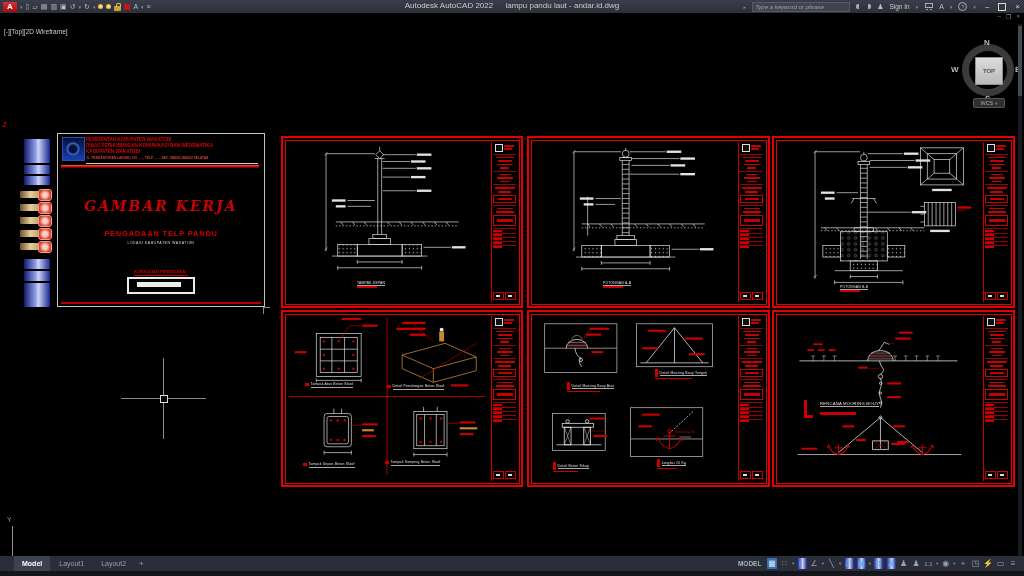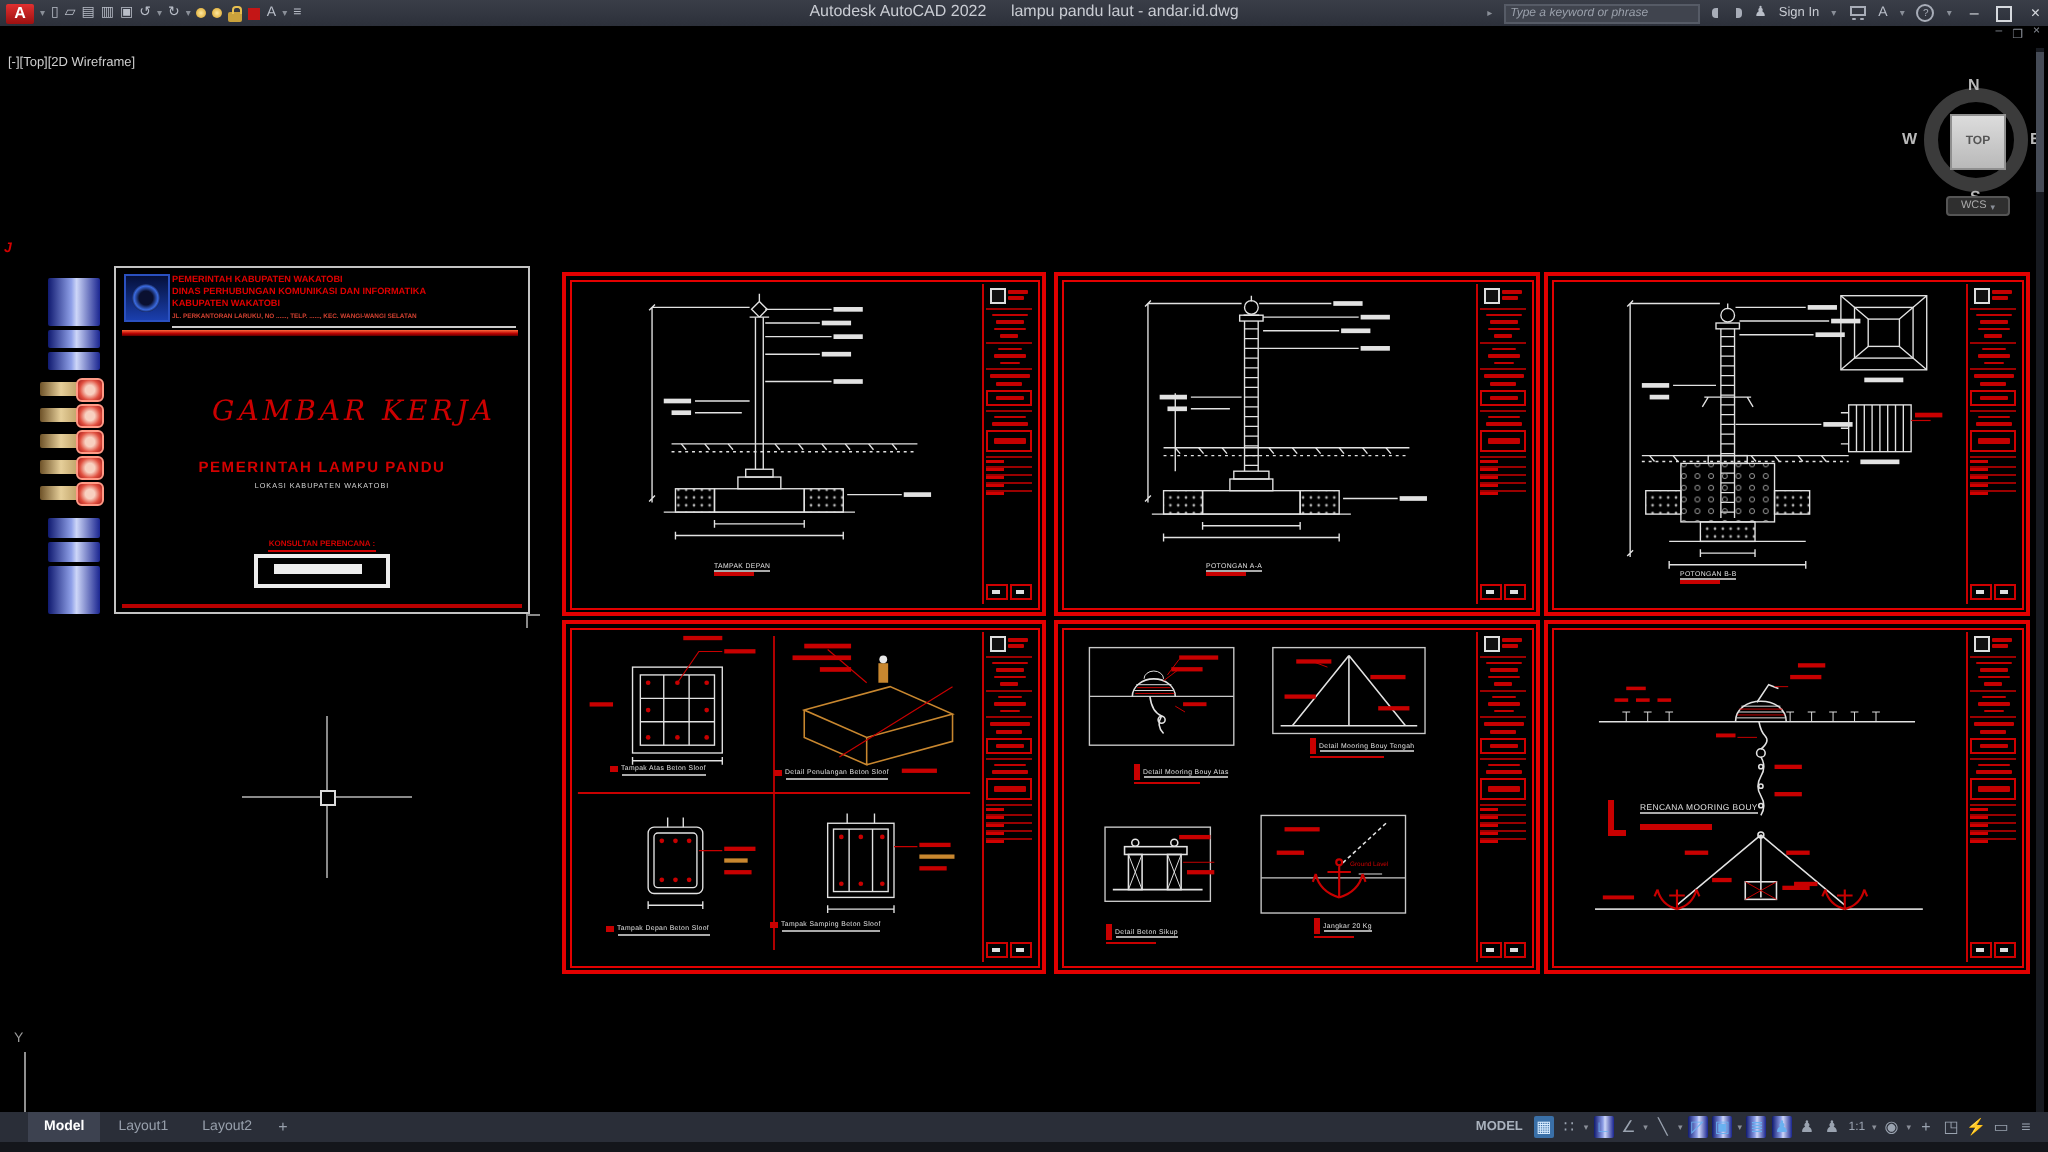--- a/index.html
+++ b/index.html
@@ -53,22 +53,22 @@
   .sheet{position:absolute;left:57px;top:120px;width:206px;height:172px;border:1px solid #c3c3c3;background:#000;}
   .slogo{position:absolute;left:4px;top:3px;width:21px;height:22px;
     background:linear-gradient(#05103a,#1a3fae);border:1px solid #2a50c0;}
   .slogo::before{content:"";position:absolute;left:3px;top:4px;width:14px;height:14px;border-radius:50%;
     background:radial-gradient(#0a1030 35%,#3a6ae0 60%,#0a1030 75%);}
   .shead{position:absolute;left:28px;top:3px;color:#e00000;font-weight:bold;font-size:4.6px;line-height:5.8px;white-space:nowrap;}
   .shead4{position:absolute;left:28px;top:22px;color:#d04030;font-weight:bold;font-size:3.2px;white-space:nowrap;}
   .swline{position:absolute;left:28px;top:28.5px;width:172px;height:0.5px;background:#cccccc;}
   .srule{position:absolute;left:3px;top:31px;width:198px;height:3px;
     background:linear-gradient(#ff6a3c,#b80000 60%,#5a0000);}
-  .sscript{position:absolute;left:16px;width:100%;top:64px;text-align:center;color:#cc0000;
-    font-family:"DejaVu Serif",serif;font-style:italic;font-weight:normal;font-size:14px;letter-spacing:2px;}
+  .sscript{position:absolute;left:0;width:100%;top:64px;text-align:center;color:#cc0000;
+    font-family:"DejaVu Serif",serif;font-style:italic;font-weight:bold;font-size:14px;letter-spacing:2px;}
   .sproj{position:absolute;left:0;width:100%;top:95px;text-align:center;color:#d40000;
     font-weight:bold;font-size:7.5px;letter-spacing:.8px;}
   .sloc{position:absolute;left:0;width:100%;top:107px;text-align:center;color:#d6d6d6;font-size:3.6px;letter-spacing:.5px;}
   .scons{position:absolute;left:0;width:100%;top:135px;text-align:center;color:#d00000;
     font-weight:bold;font-size:4px;}
   .scons span{border-bottom:.7px solid #d00000;padding-bottom:.5px;}
   .stamp{position:absolute;left:50%;transform:translateX(-50%);top:143px;width:64px;height:13px;
     border:2px solid #ececec;background:#000;}
   .stamp::before{content:"";position:absolute;left:8px;top:2.5px;width:44px;height:5px;background:#ececec;}
   .sbot{position:absolute;left:3px;right:3px;bottom:2px;height:2px;background:#b80000;}
@@ -224,21 +224,21 @@
       <div class="slogo"></div>
       <div class="shead">
         <div>PEMERINTAH KABUPATEN WAKATOBI</div>
         <div>DINAS PERHUBUNGAN KOMUNIKASI DAN INFORMATIKA</div>
         <div>KABUPATEN WAKATOBI</div>
       </div>
       <div class="shead4">JL. PERKANTORAN LARUKU, NO ......, TELP. ......, KEC. WANGI-WANGI SELATAN</div>
       <div class="swline"></div>
       <div class="srule"></div>
       <div class="sscript">GAMBAR KERJA</div>
-      <div class="sproj">PEMERINTAH LAMPU PANDU</div>
+      <div class="sproj">PENGADAAN TELP PANDU</div>
       <div class="sloc">LOKASI KABUPATEN WAKATOBI</div>
       <div class="scons"><span>KONSULTAN PERENCANA :</span></div>
       <div class="stamp"></div>
       <div class="sbot"></div>
     </div>
     <div class="corner"></div>
     <div class="redside" style="left:1013px;top:130px;width:2px;height:85px"></div>
     <div class="redside" style="left:1013px;top:310px;width:2px;height:38px"></div>
 
     <div class="panel" style="left:281px;top:123px;width:238px;height:168px">

